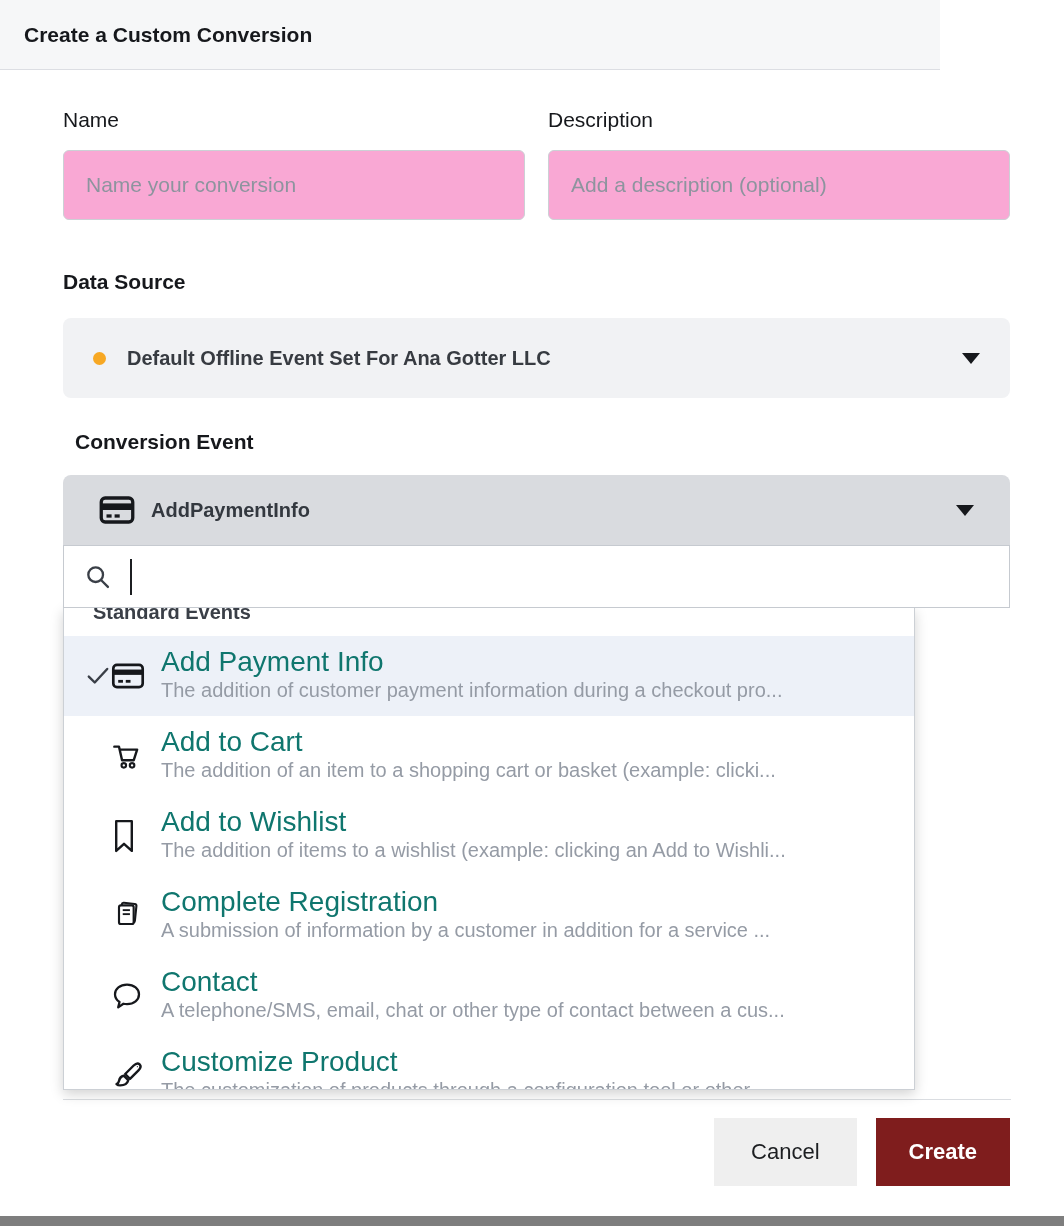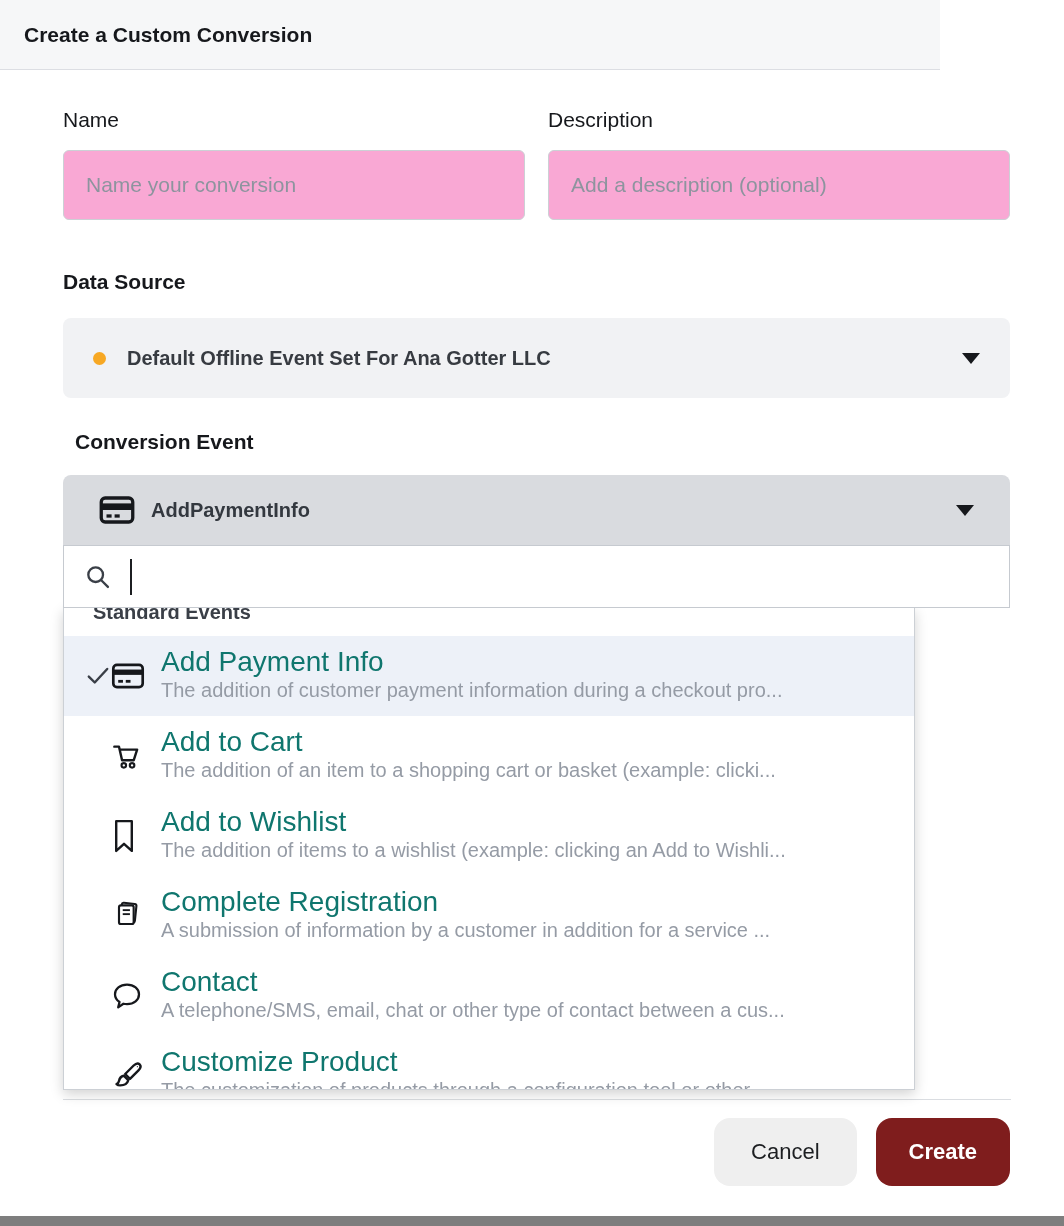--- a/index.html
+++ b/index.html
@@ -92,21 +92,21 @@
 
   
   .footer-divider {
     position:absolute; top:1099px; left:63px; width:948px; height:1px;
     background:#dadde1;
   }
   .footer-buttons {
     position:absolute; top:1118px; right:54px; display:flex; gap:19px;
   }
   .btn {
-    height:68px; border:none; border-radius:16px; font-size:22px;
+    height:68px; border:none; border-radius:0; font-size:22px;
     font-family:inherit; cursor:pointer; display:flex; align-items:center;
   }
   .btn-cancel { background:#efefef; color:#1c1e21; padding:0 37px; }
   .btn-create { background:#7f1d1d; color:#ffffff; font-weight:bold; padding:0 33px; cursor:default; }
 
   .bottom-bar {
     position:absolute; left:0; bottom:0; width:1064px; height:10px;
     background:#7e7e7e;
   }
 

